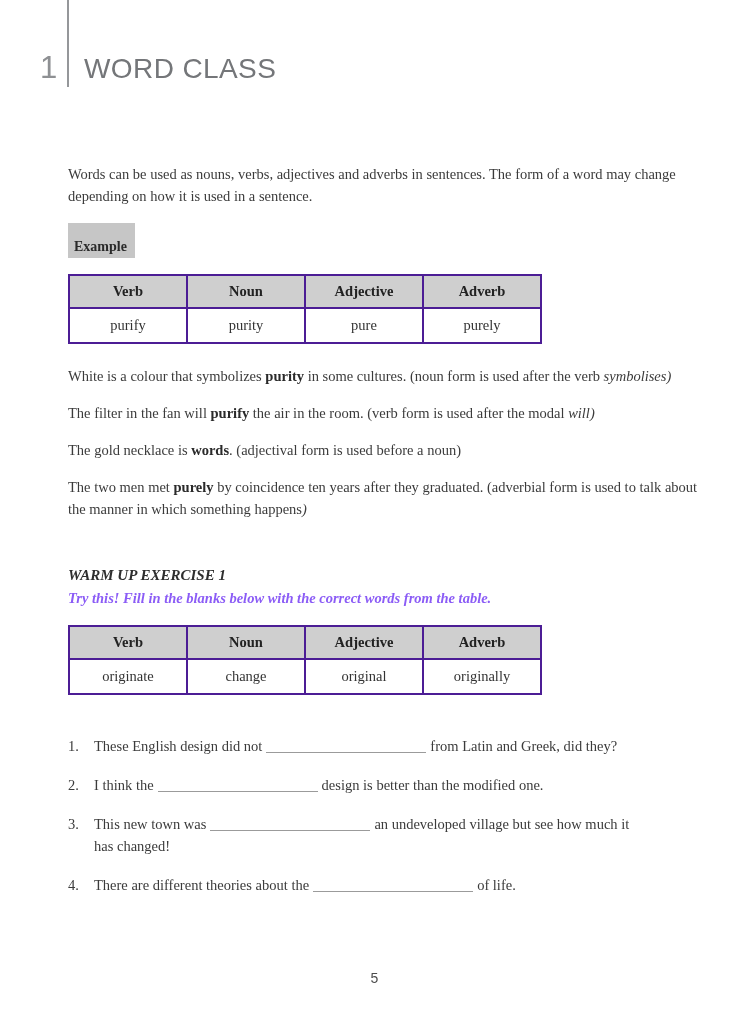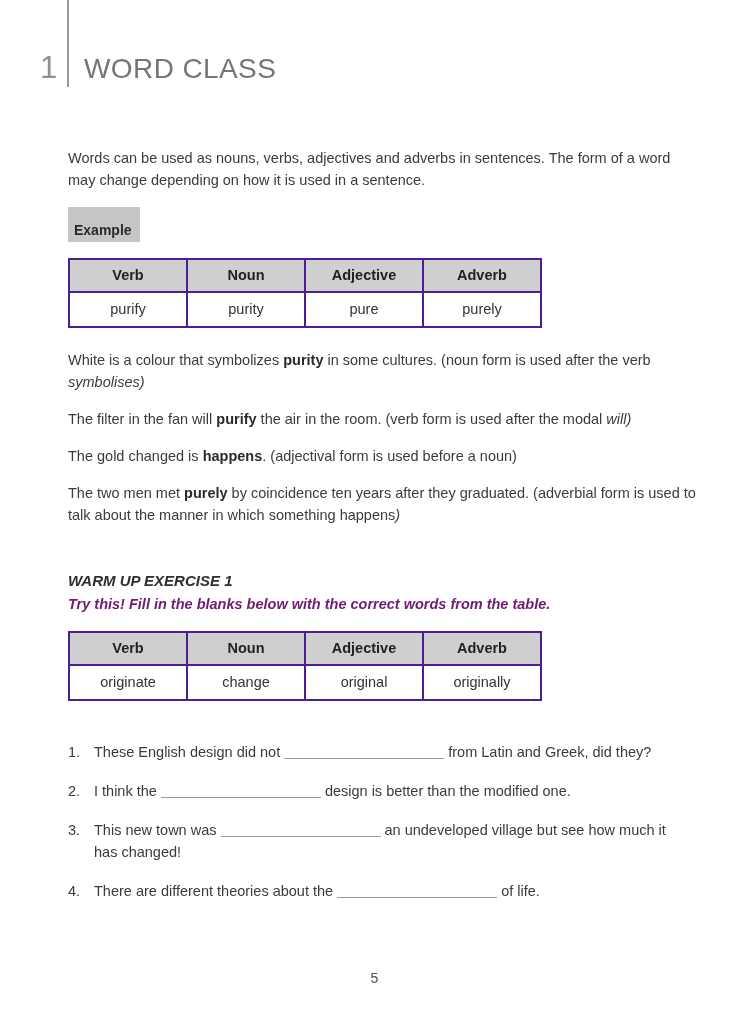--- a/index.html
+++ b/index.html
@@ -23,22 +23,22 @@
     width: 2px; height: 87px; background: #95979a;
   }
   .unit-title {
     position: absolute; left: 84px; top: 53px;
     font-size: 28px; font-weight: 400; color: #747679;
     letter-spacing: 0.4px;
   }
 
   
   .content {
-    position: absolute; left: 68px; top: 147px; width: 632px;
-    font-size: 14.5px; line-height: 22px;
+    position: absolute; left: 68px; top: 163px; width: 632px;
+    font-size: 14.5px; line-height: 22px; font-family: Liberation Serif, serif;
   }
   .intro { margin: 0; }
 
   .example-label {
     display: inline-block;
     margin-top: 16px;
     background: #c6c6c6;
     color: #2a2a2a;
     font-weight: 700;
     font-size: 14px;
@@ -77,21 +77,21 @@
 
   .warmup-heading {
     margin-top: 44px;
     font-weight: 700; font-style: italic;
     font-size: 15px; color: #2e2e2e;
     line-height: 22px;
   }
   .warmup-instruction {
     margin-top: 1px;
     font-weight: 700; font-style: italic;
-    font-size: 14.5px; color: #701a75;
+    font-size: 14.5px; color: #8b5cf6;
     line-height: 22px;
   }
   .warmup-table { margin-top: 9px; }
 
   .exercise-list { margin-top: 40px; }
   .item { display: flex; margin-top: 17px; }
   .item:first-child { margin-top: 0; }
   .item-num { width: 26px; flex: 0 0 26px; }
   .item-body { width: 578px; }
   .blank {
@@ -141,21 +141,21 @@
           <td>pure</td>
           <td>purely</td>
         </tr>
       </tbody>
     </table>
 
     
     <div class="sentences">
       <p><span>White is a colour that symbolizes </span><span class="b">purity</span><span> in some cultures. (noun form is used after the verb </span><span class="i">symbolises)</span><span></span></p>
       <p><span>The filter in the fan will </span><span class="b">purify</span><span> the air in the room. (verb form is used after the modal </span><span class="i">will)</span><span></span></p>
-      <p><span>The gold changed is </span><span class="b">happens</span><span>. (adjectival form is used before a noun)</span><span class="i"></span><span></span></p>
+      <p><span>The gold necklace is </span><span class="b">words</span><span>. (adjectival form is used before a noun)</span><span class="i"></span><span></span></p>
       <p><span>The two men met </span><span class="b">purely</span><span> by coincidence ten years after they graduated. (adverbial form is used to talk about the manner in which something happens</span><span class="i">)</span><span></span></p>
     </div>
 
     
     <div class="warmup-heading">WARM UP EXERCISE 1</div>
     <div class="warmup-instruction">Try this! Fill in the blanks below with the correct words from the table.</div>
 
     <table class="word-table warmup-table">
       <thead>
         <tr>

